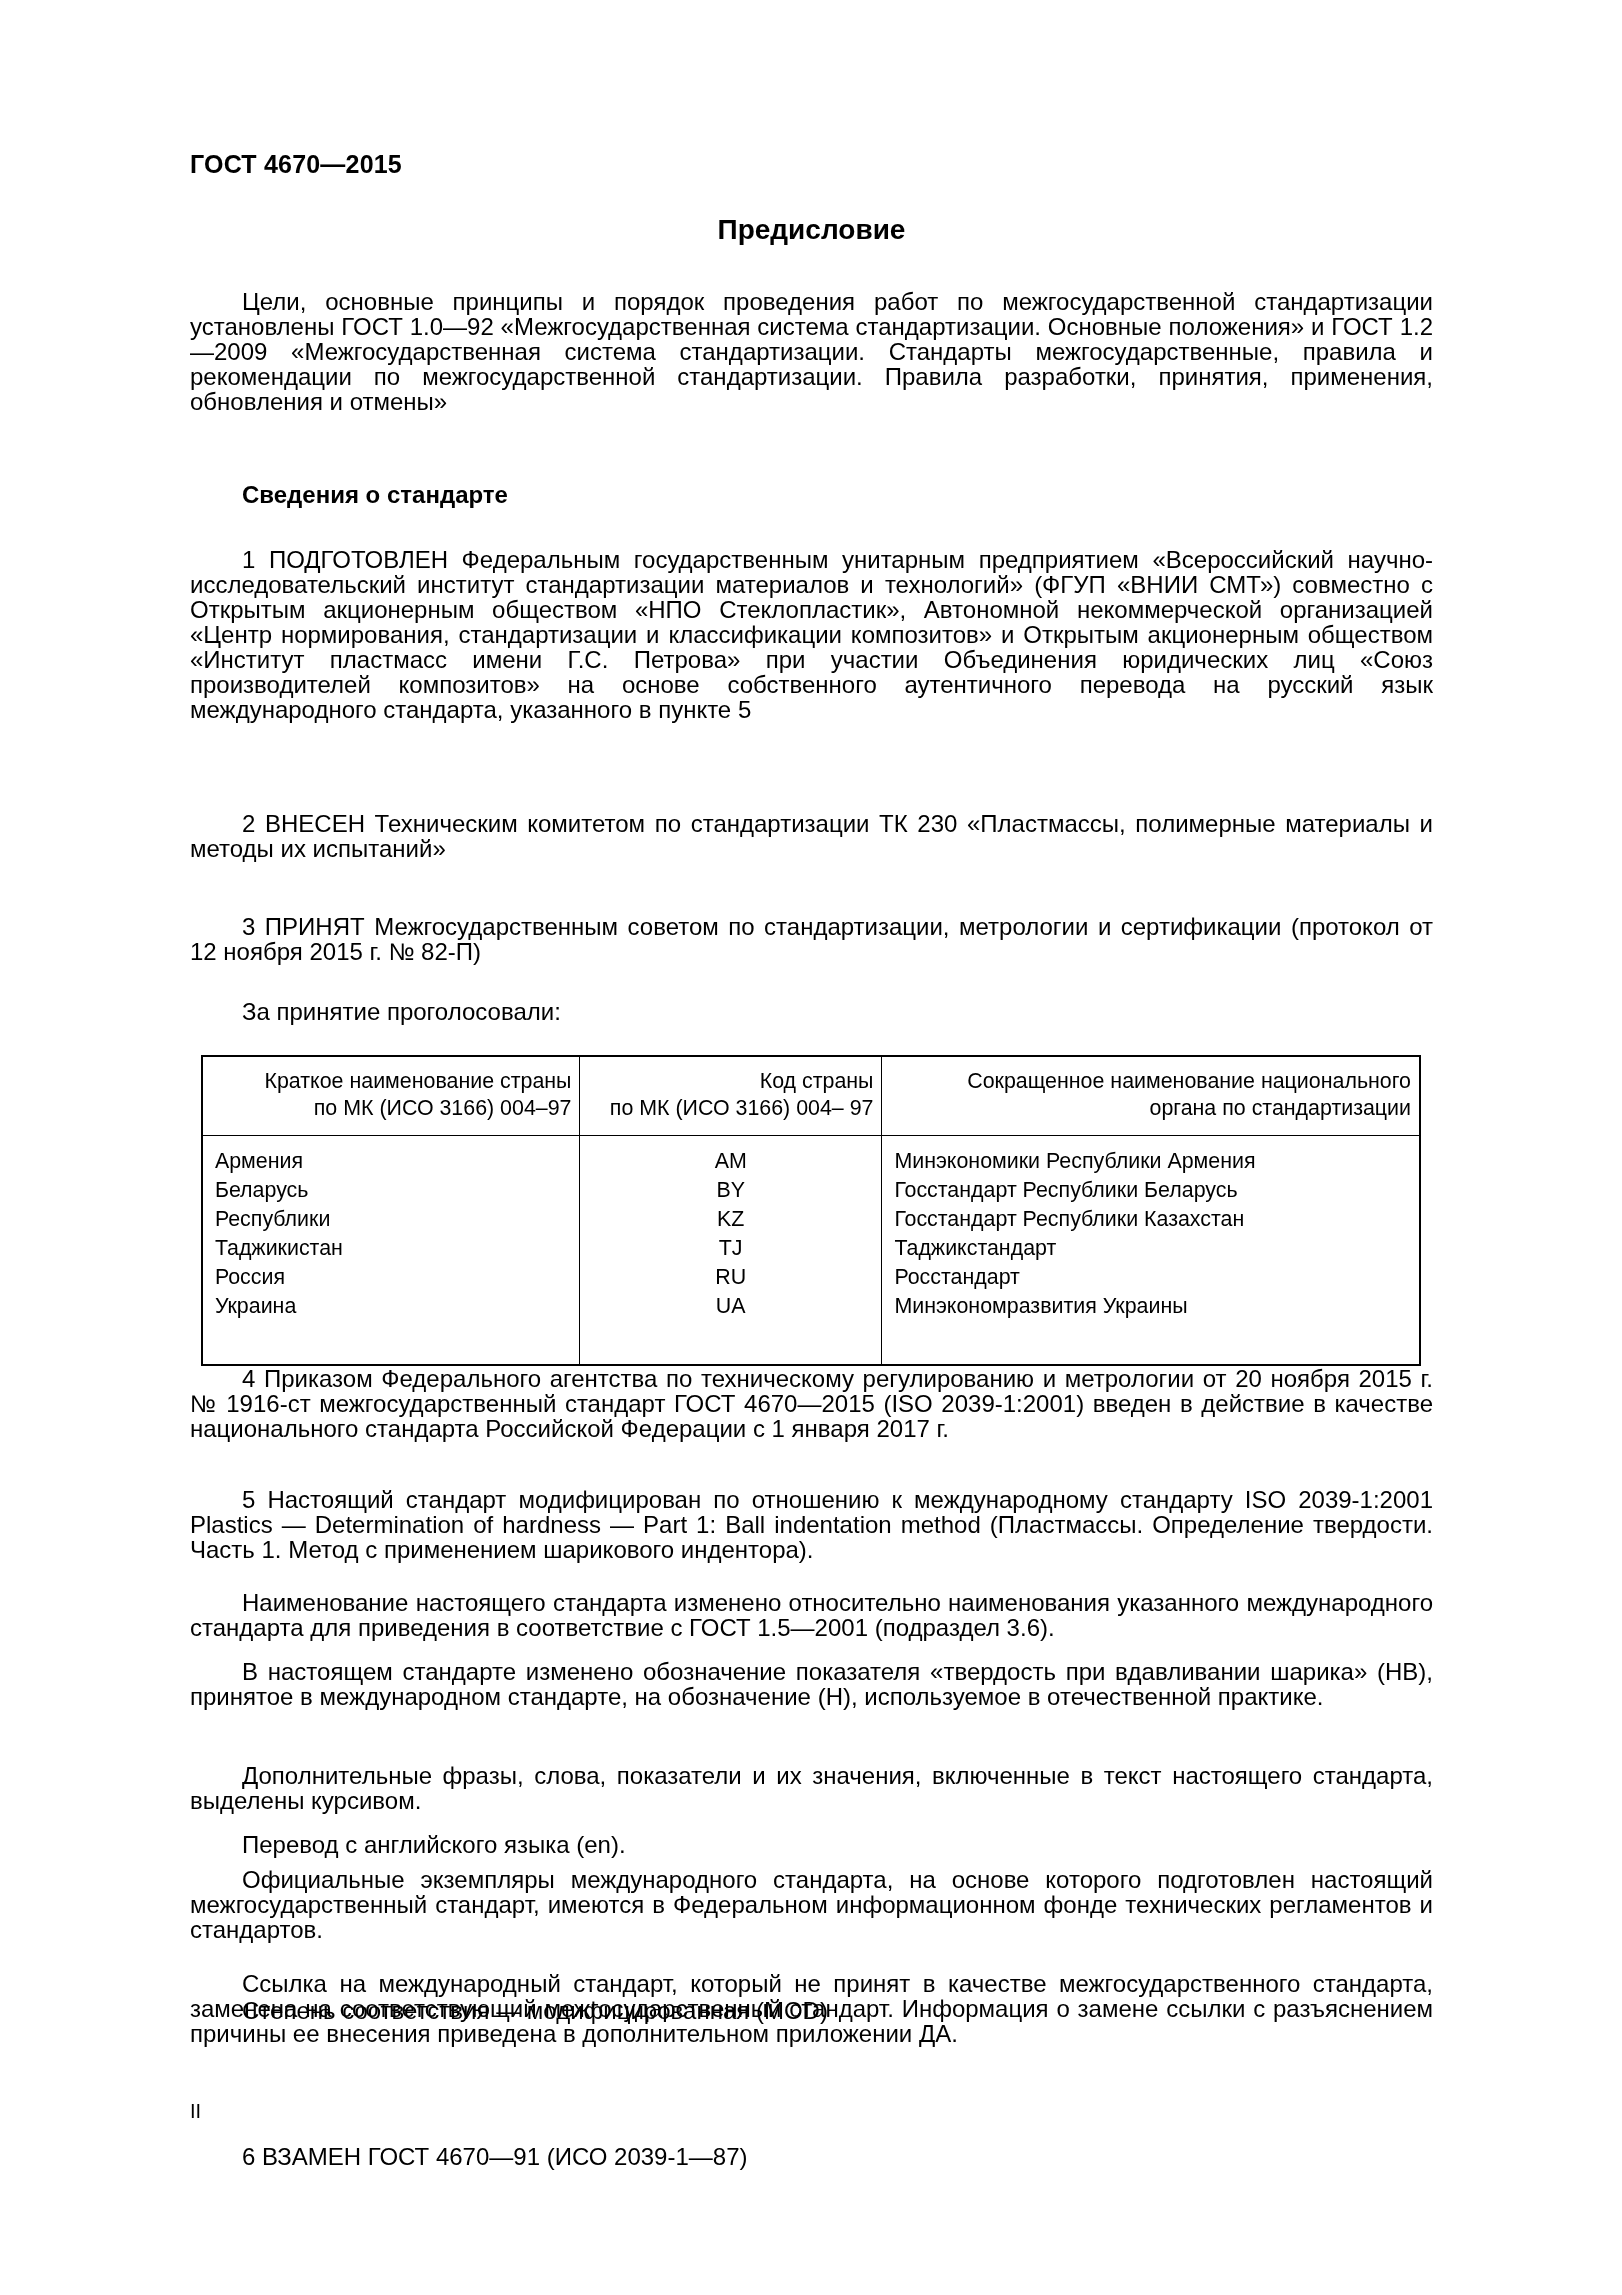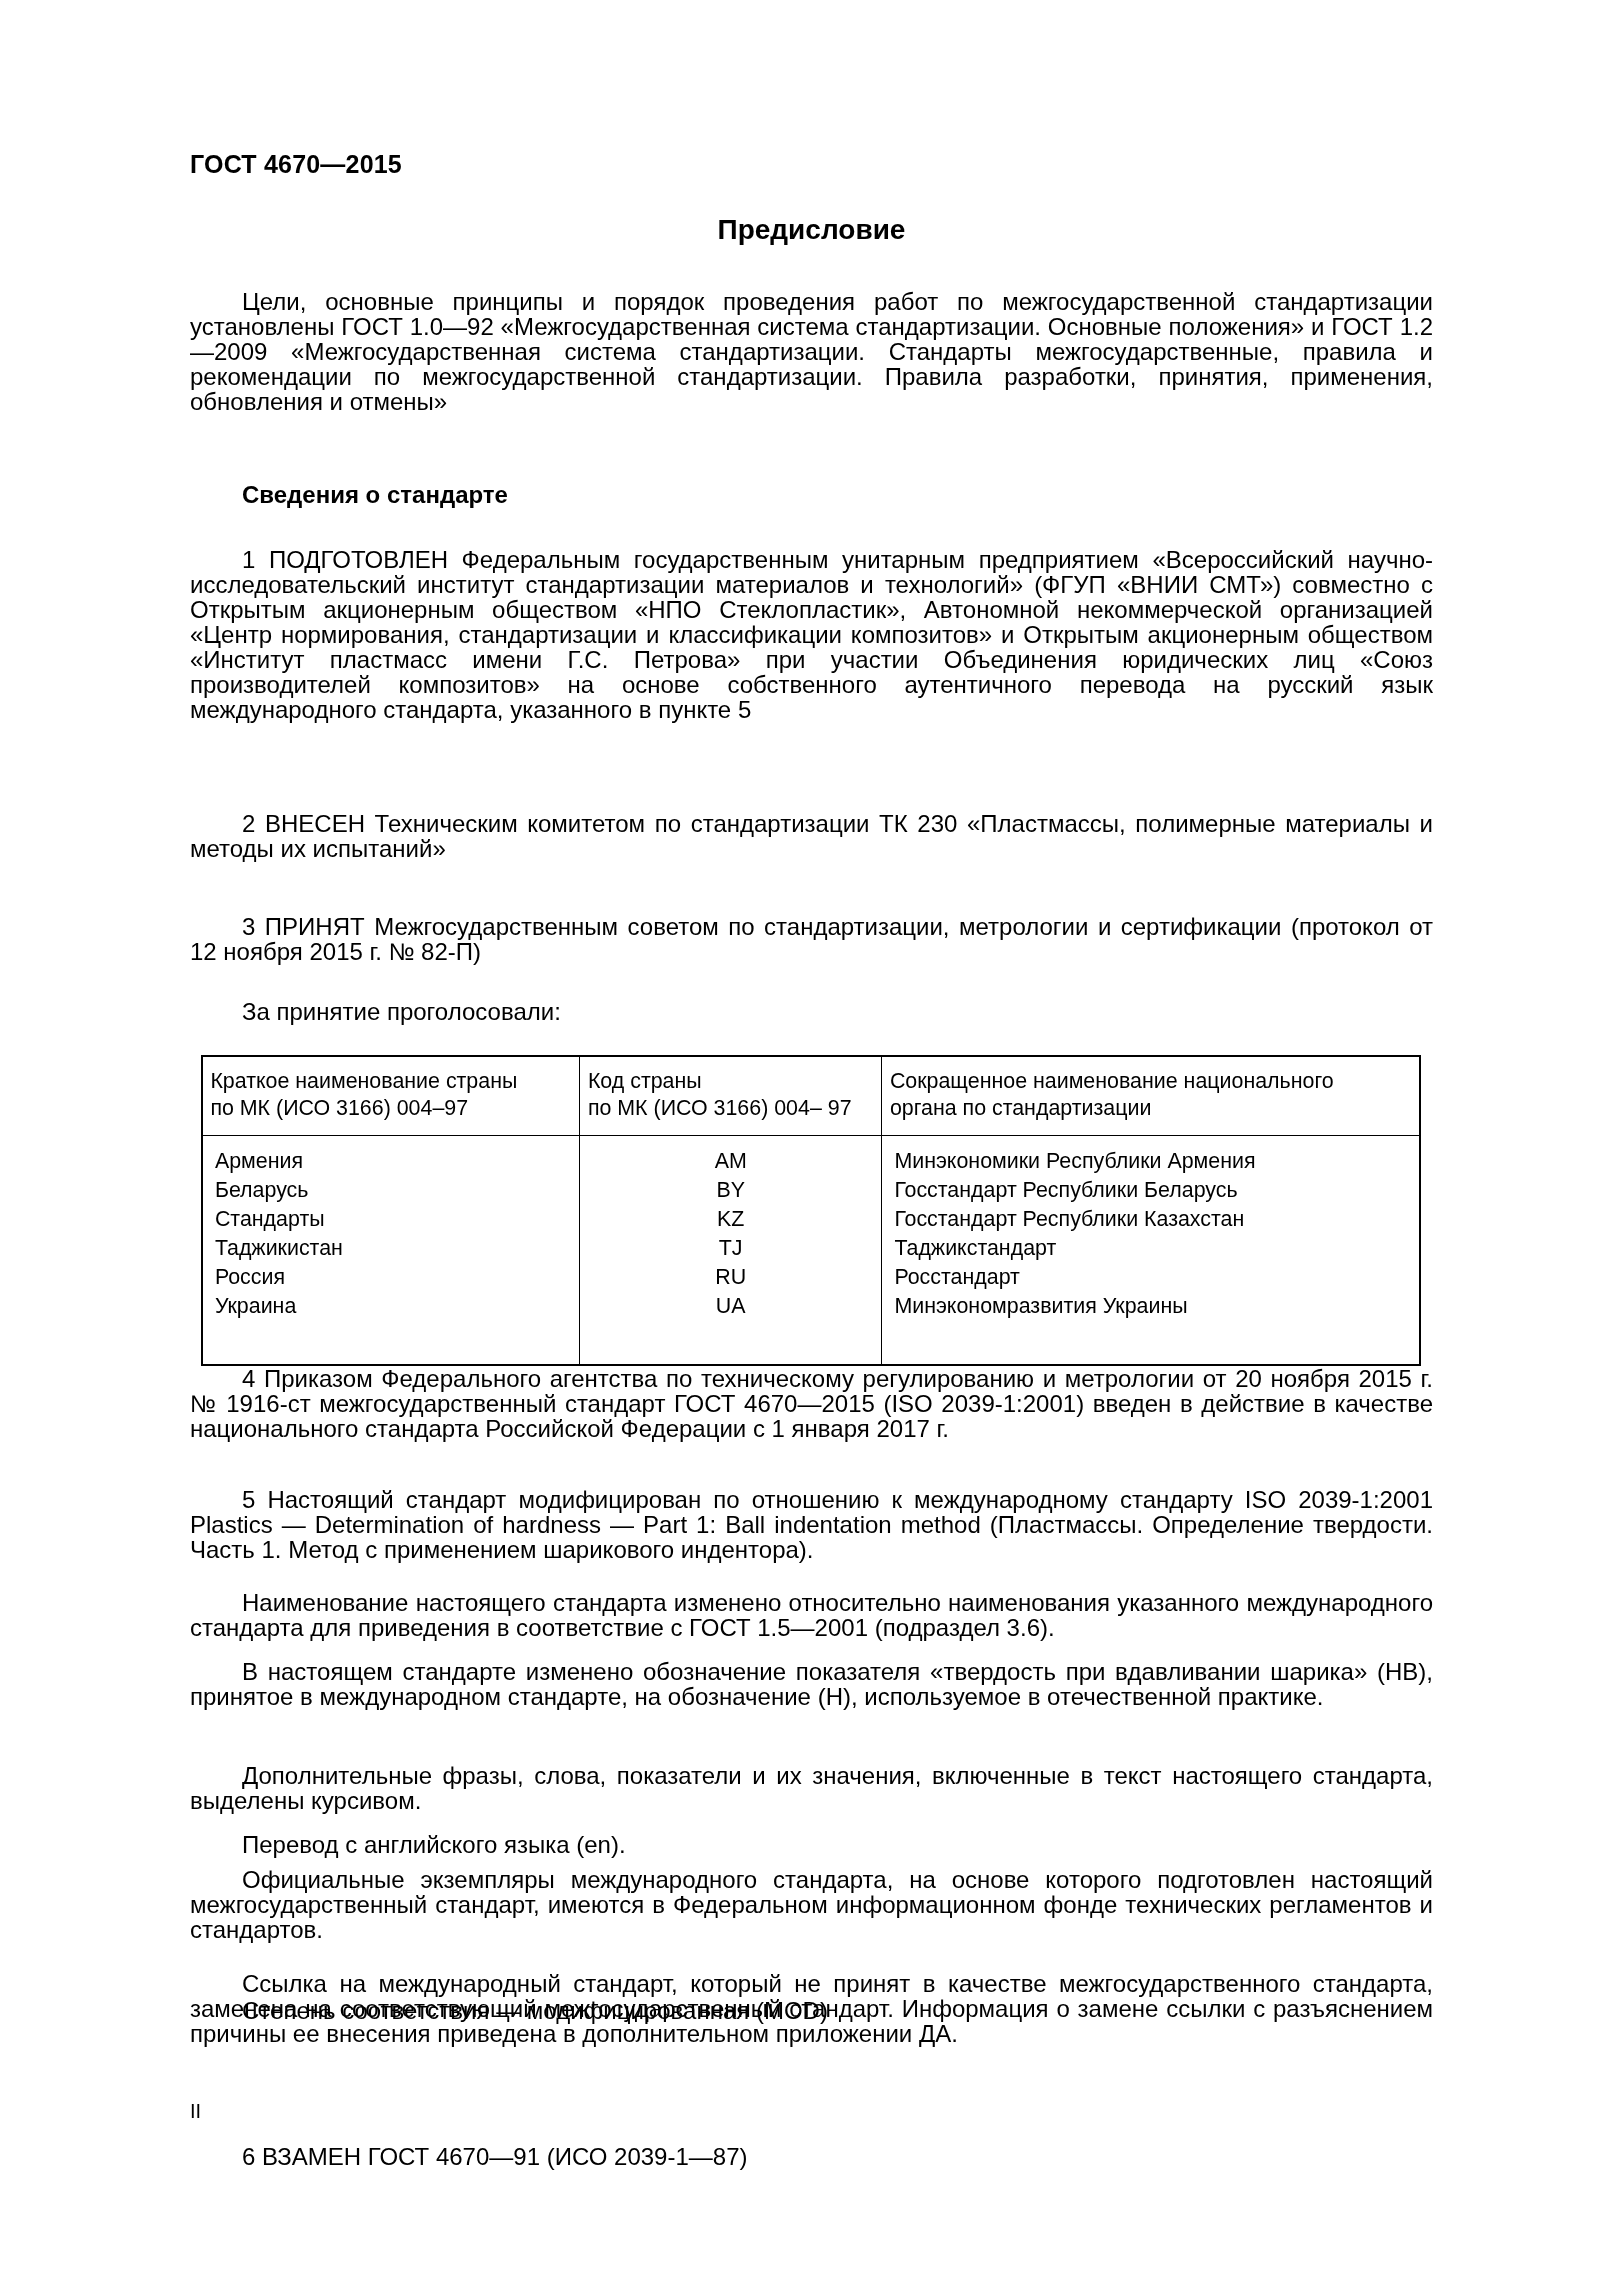--- a/index.html
+++ b/index.html
@@ -83,21 +83,21 @@
     font-size: 21.4px;
   }
   .vote-table td,
   .vote-table th {
     border: 1.5px solid #000000;
     padding: 0;
     vertical-align: top;
     font-weight: normal;
   }
   .vote-table thead th {
-    text-align: left;
+    text-align: right;
     padding: 10.7px 7.7px 12.2px 7.7px;
     line-height: 27.5px;
   }
   .vote-table tbody td {
     line-height: 29px;
     border-top: none;
     border-bottom: none;
   }
   .vote-table tbody tr:first-child td {
     padding-top: 10.7px;
@@ -185,21 +185,21 @@
           <td class="c-country">Армения</td>
           <td class="c-code">AM</td>
           <td class="c-body">Минэкономики Республики Армения</td>
         </tr>
         <tr>
           <td class="c-country">Беларусь</td>
           <td class="c-code">BY</td>
           <td class="c-body">Госстандарт Республики Беларусь</td>
         </tr>
         <tr>
-          <td class="c-country">Стандарты</td>
+          <td class="c-country">Республики</td>
           <td class="c-code">KZ</td>
           <td class="c-body">Госстандарт Республики Казахстан</td>
         </tr>
         <tr>
           <td class="c-country">Таджикистан</td>
           <td class="c-code">TJ</td>
           <td class="c-body">Таджикстандарт</td>
         </tr>
         <tr>
           <td class="c-country">Россия</td>

